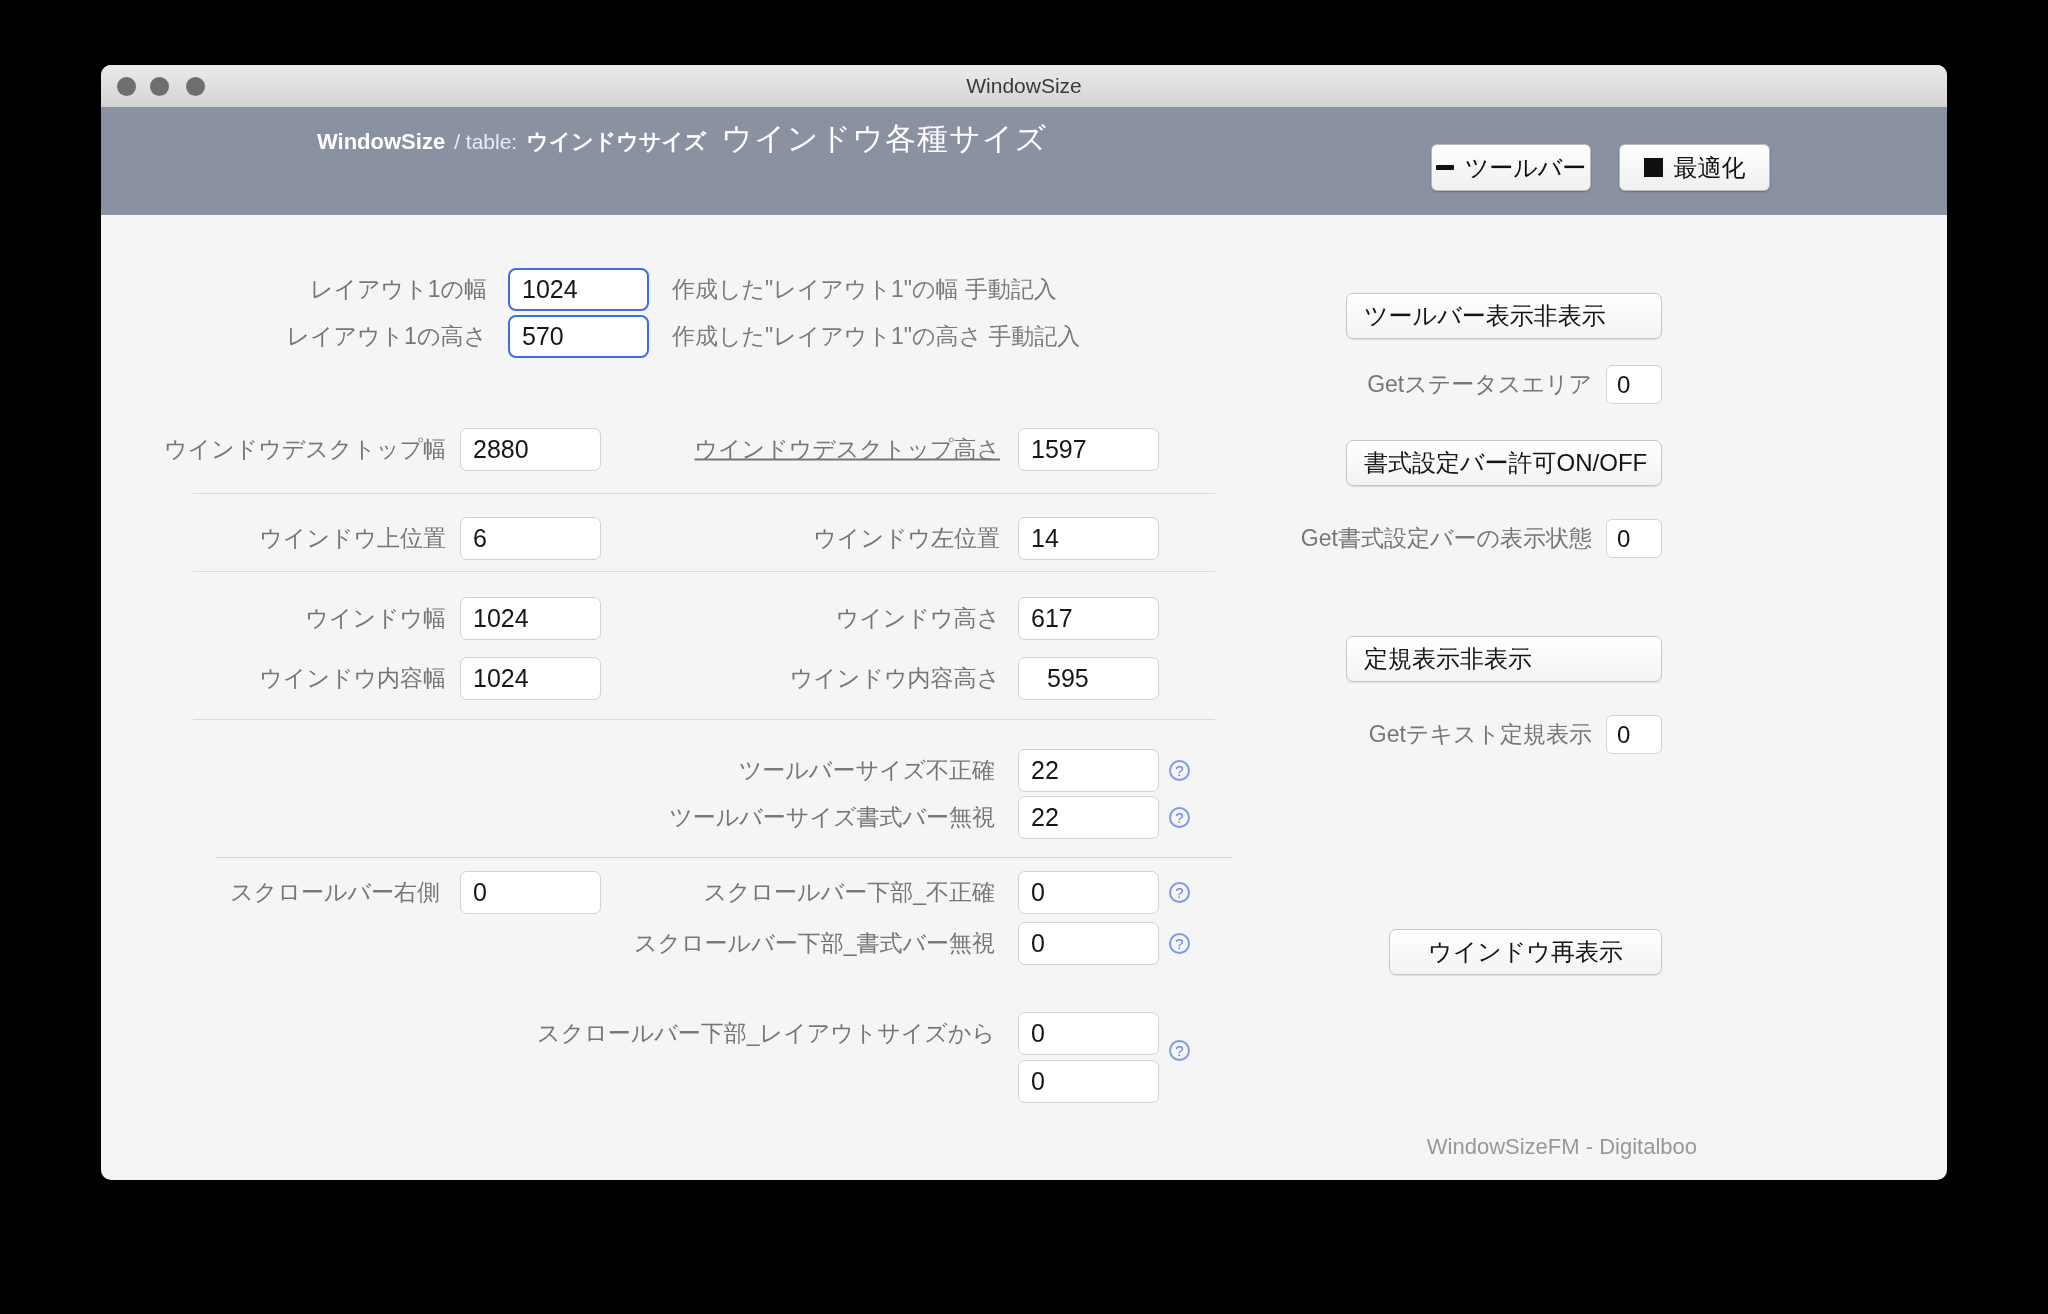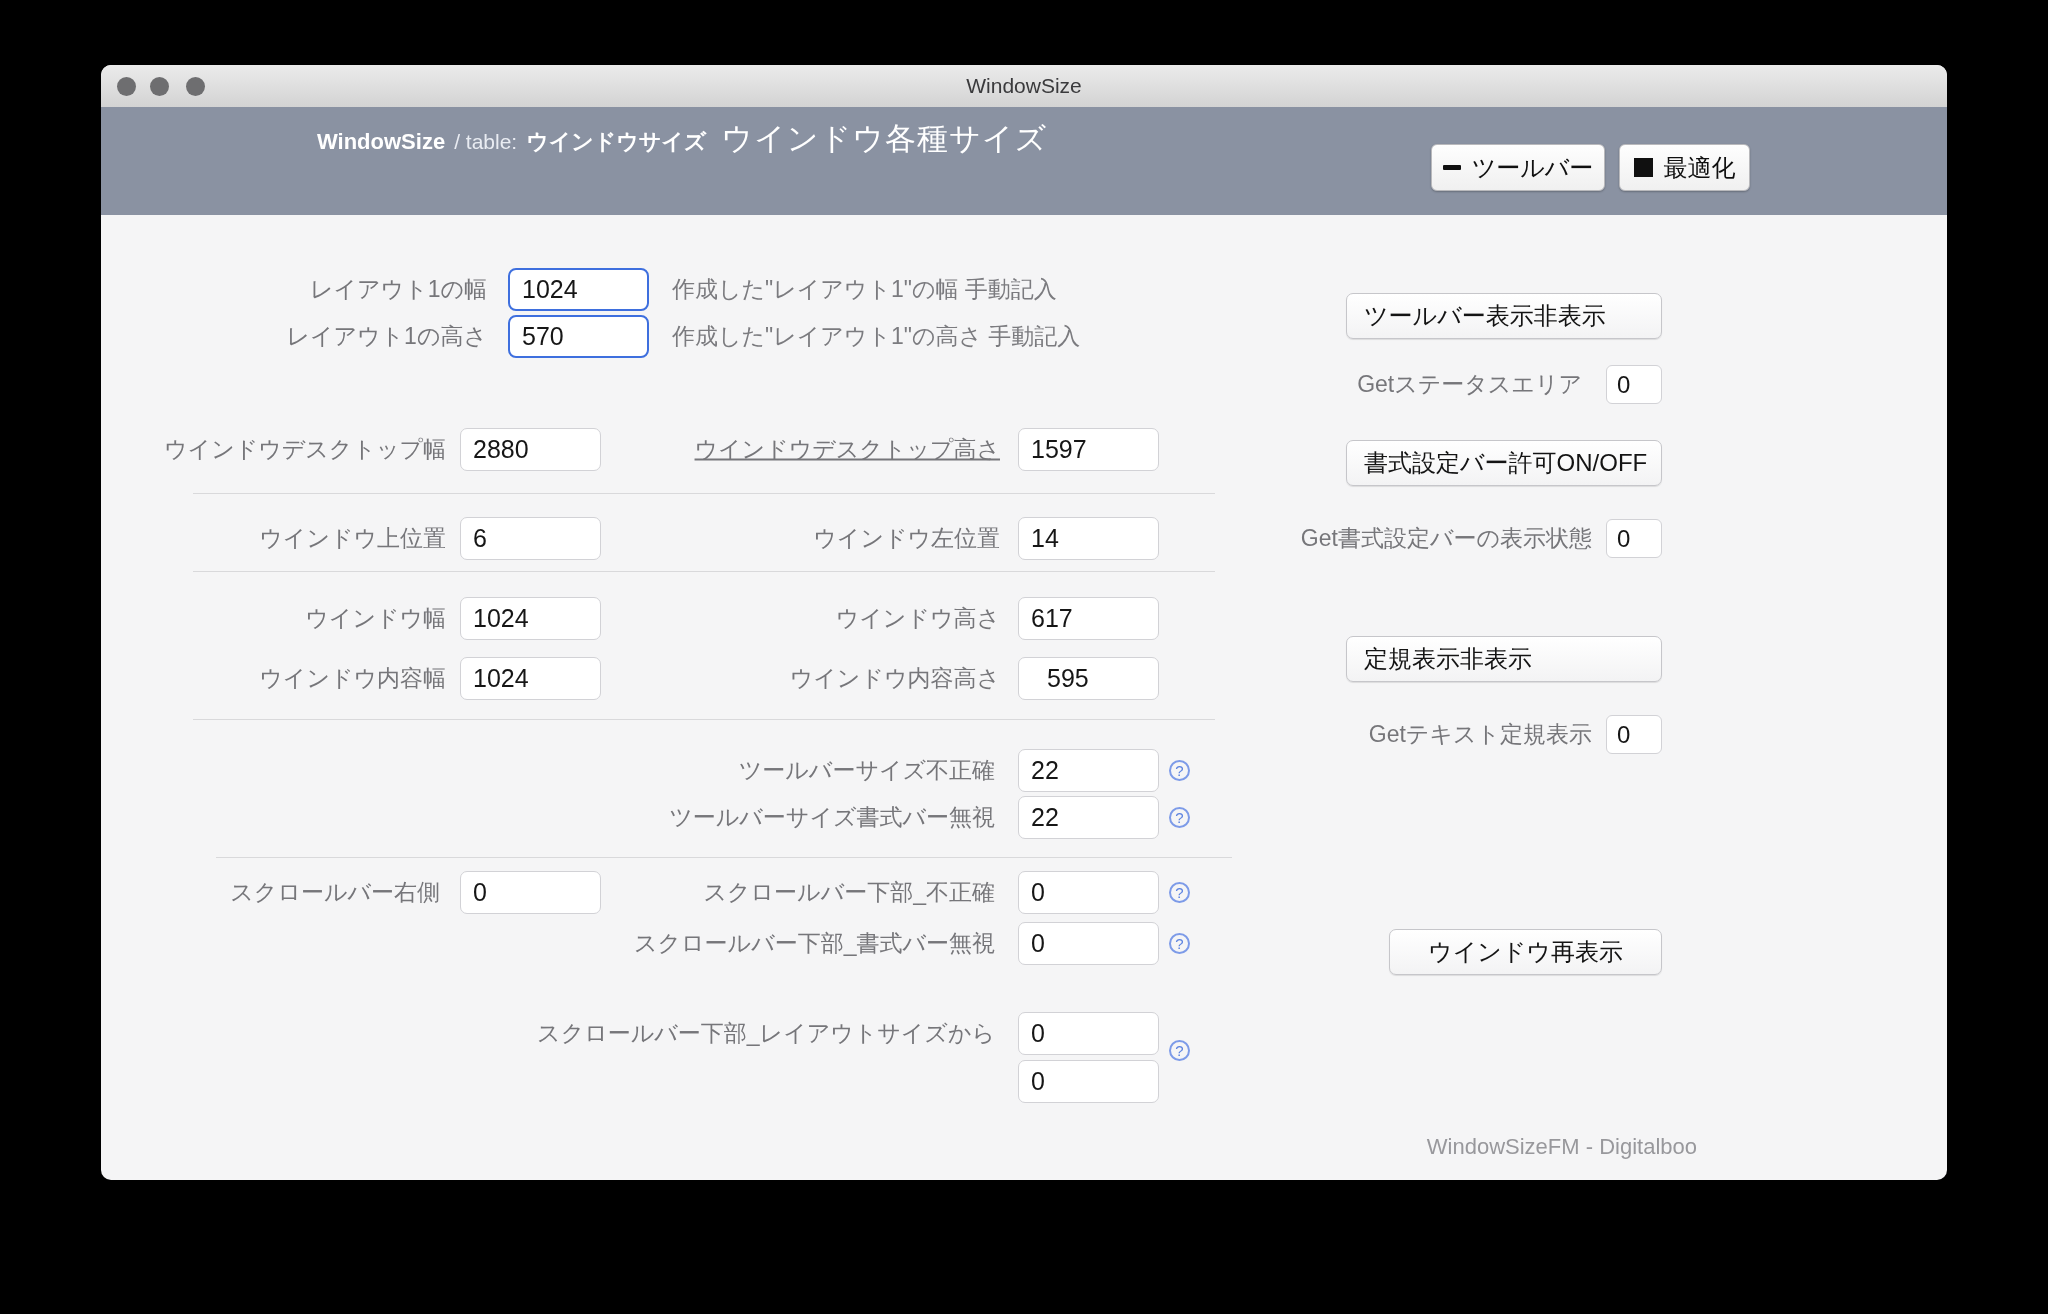--- a/index.html
+++ b/index.html
@@ -91,25 +91,25 @@
     <div class="win-title">WindowSize</div>
   </div>
 
   <div class="headerband"></div>
   <div class="breadcrumb">
     <span class="bc-app">WindowSize</span>
     <span class="bc-sep">/ table:</span>
     <span class="bc-table">ウインドウサイズ</span>
     <span class="bc-title">ウインドウ各種サイズ</span>
   </div>
-  <div class="hbtn" style="left:1330px;top:79px;width:174px;">
+  <div class="hbtn" style="left:1330px;top:79px;width:160px;">
     <span class="icon-minus"></span>
     <span>ツールバー</span>
   </div>
-  <div class="hbtn" style="left:1518px;top:79px;width:131px;">
+  <div class="hbtn" style="left:1518px;top:79px;width:151px;">
     <span class="icon-square"></span>
     <span>最適化</span>
   </div>
 
   <div class="lbl" style="right:1460px;top:224px;">レイアウト1の幅</div>
   <input class="inp focus" style="left: 407px; top: 203px;" value="1024">
   <div class="note" style="left:571px;top:224px;">作成した"レイアウト1"の幅 手動記入</div>
 
   <div class="lbl" style="right:1460px;top:271px;">レイアウト1の高さ</div>
   <input class="inp focus" style="left: 407px; top: 250px;" value="570">
@@ -165,21 +165,21 @@
   <div class="lbl" style="right:952px;top:968px;">スクロールバー下部_レイアウトサイズから</div>
   <input class="inp" style="left: 917px; top: 947px;" value="0">
   <div class="help" style="left:1068px;top:975px;">?</div>
 
   <input class="inp" style="left: 917px; top: 995px;" value="0">
 
   <div class="btn" style="left:1245px;top:228px;width:316px;">
     <span>ツールバー表示非表示</span>
   </div>
 
-  <div class="lbl" style="right:365px;top:319px;text-align:center;">Getステータスエリア</div>
+  <div class="lbl" style="right:355px;top:319px;text-align:center;">Getステータスエリア</div>
   <input class="sinp" style="left: 1505px; top: 300px;" value="0">
 
   <div class="btn" style="left:1245px;top:375px;width:316px;">
     <span>書式設定バー許可ON/OFF</span>
   </div>
 
   <div class="lbl" style="right:355px;top:473px;">Get書式設定バーの表示状態</div>
   <input class="sinp" style="left: 1505px; top: 454px;" value="0">
 
   <div class="btn" style="left:1245px;top:571px;width:316px;">

